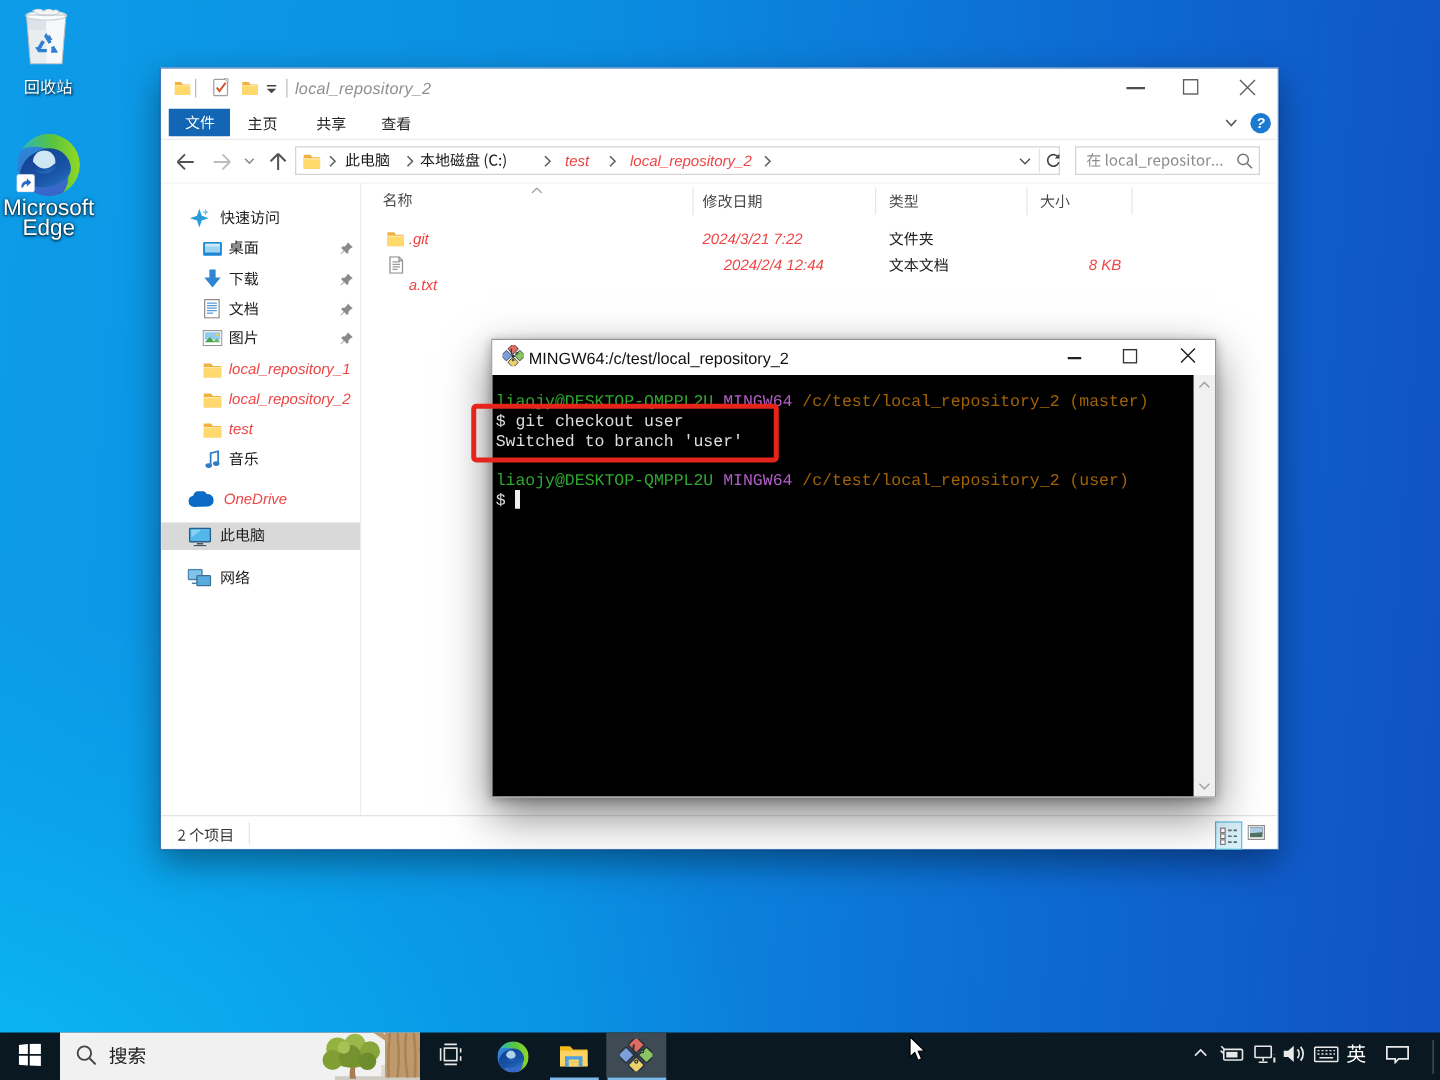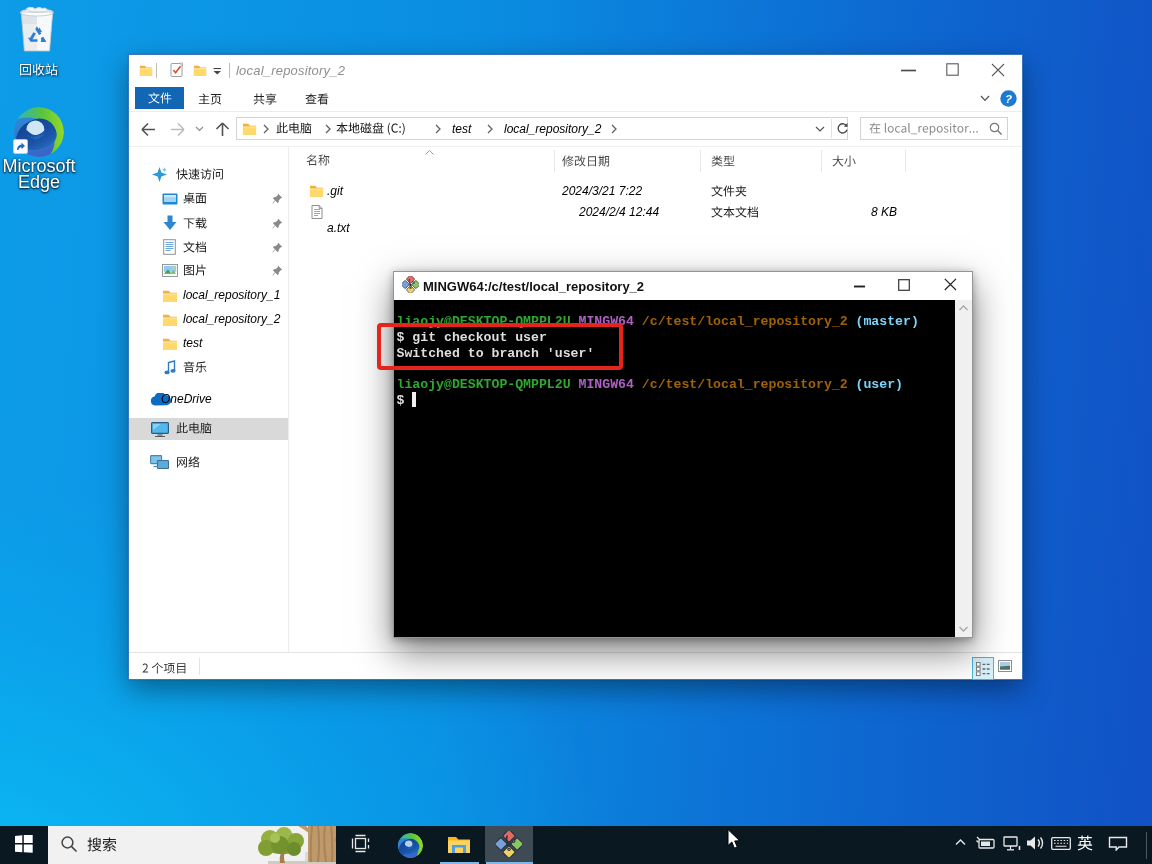--- a/index.html
+++ b/index.html
@@ -16,28 +16,28 @@
 #exp .addr{position:absolute;left:0;top:57px;width:100%;height:35px;background:#fff;border-bottom:1px solid #f0f0f0;}
 .abox{position:absolute;left:107px;top:4.5px;width:612px;height:23px;border:1px solid #d4d4d4;background:#fff;}
 .sbox{position:absolute;left:731px;top:4.5px;width:148px;height:23px;border:1px solid #d4d4d4;background:#fff;}
 
 #exp .main{position:absolute;left:0;top:92px;width:100%;height:506px;background:#fff;}
 .sidebar{position:absolute;left:0;top:0;width:192px;height:100%;}
 .sdiv{position:absolute;left:159px;top:0;width:1px;height:100%;background:#ededed;}
 .hl{background:#d9d9d9;}
 .colsep{position:absolute;width:1px;height:22px;background:#e8e8e8;top:3px;}
 #exp .status{position:absolute;left:0;bottom:0;width:100%;height:27px;background:#fff;border-top:1px solid #e3e3e3;}
-.itext{font-size:12px;color:#000000;}
-
-#term{position:absolute;left:393px;top:271px;width:580px;height:367px;background:#fff;border:1px solid #959595;box-shadow:0 14px 34px rgba(0,0,0,.5), 0 2px 8px rgba(0,0,0,.3);font-weight:bold;}
+.itext{font-size:12px;color:#ef4444;}
+
+#term{position:absolute;left:393px;top:271px;width:580px;height:367px;background:#fff;border:1px solid #959595;box-shadow:0 14px 34px rgba(0,0,0,.5), 0 2px 8px rgba(0,0,0,.3);}
 #term .ttl{position:absolute;left:0;top:0;width:100%;height:28px;background:#fff;}
 #term .ttxt{position:absolute;left:29px;top:7px;font-size:13px;color:#111;}
 #cons{position:absolute;left:0;top:28px;width:561px;height:337px;background:#000;overflow:hidden;}
 #cons pre{position:absolute;left:2.5px;top:14.4px;font-family:"Liberation Mono",monospace;font-size:13.2px;line-height:15.6px;color:#dedede;letter-spacing:0px;white-space:pre;}
-#cons .g{color:#2fa82f}#cons .m{color:#b05fc5}#cons .y{color:#a16207}#cons .c{color:#7dd3fc}
+#cons .g{color:#2fa82f}#cons .m{color:#b05fc5}#cons .y{color:#a16207}#cons .c{color:#a16207}
 .cursorb{display:inline-block;width:3.5px;height:15px;background:#f0f0f0;vertical-align:-3px;}
 #tsb{position:absolute;left:561px;top:28px;width:17px;height:337px;background:#f0f0f0;}
 #redrect{position:absolute;left:377px;top:323px;width:246px;height:47px;border:4px solid #e5251b;border-radius:4px;z-index:30;}
 
 #tb{position:absolute;left:0;top:826px;width:1152px;height:38px;background:#0a1822;z-index:40;}
 #tbsearch{position:absolute;left:48px;top:0;width:288px;height:38px;background:#f1f1f1;overflow:hidden;}
 .tbul{position:absolute;top:35.5px;height:2.5px;background:#7cb9e8;}
 .gittile{position:absolute;left:485px;top:0;width:48px;height:35.5px;background:#3e4a54;}
 
 .dlabel{position:absolute;color:#fff;font-size:18px;text-align:center;text-shadow:0 1px 2px rgba(0,0,0,.9),0 0 3px rgba(0,0,0,.6);}
@@ -283,21 +283,21 @@
               <path d="M4.5 12.2 V2.5 L10.5 1 V10.5" stroke="#2f7cc4" stroke-width="1.4" fill="none"></path>
               <ellipse cx="3" cy="12.4" rx="2.6" ry="1.9" fill="#2f7cc4"></ellipse>
               <ellipse cx="9" cy="10.8" rx="2.6" ry="1.9" fill="#2f7cc4"></ellipse>
             </svg>
             <svg width="24.0" height="13.9" viewBox="0 0 24.0 13.9" style="position:absolute;left:54px;top:213.5px;">
               <path fill="#211f1f" d="M5.2 0.6C5.4 0.9 5.6 1.2 5.7 1.6H1.3V2.4H10.8V1.6H6.7C6.6 1.2 6.4 0.7 6.1 0.4ZM3 2.7C3.3 3.2 3.6 3.9 3.7 4.4H0.7V5.2H11.4V4.4H8.3C8.6 3.9 8.9 3.2 9.2 2.7L8.2 2.4C8 3 7.7 3.8 7.4 4.4H4.2L4.6 4.3C4.5 3.8 4.2 3 3.8 2.5ZM3.2 9H8.9V10.3H3.2ZM3.2 8.3V7H8.9V8.3ZM2.3 6.3V11.5H3.2V11.1H8.9V11.5H9.8V6.3ZM14.8 7.2C14.2 8.3 13.3 9.4 12.5 10.2C12.7 10.3 13 10.6 13.2 10.8C14 9.9 15 8.7 15.7 7.5ZM20.3 7.6C21.2 8.6 22.2 9.9 22.7 10.7L23.5 10.3C23 9.5 21.9 8.2 21.1 7.2ZM13.5 6.3C13.7 6.2 14.2 6.2 15 6.2H17.8V10.3C17.8 10.5 17.7 10.6 17.5 10.6C17.3 10.6 16.6 10.6 15.8 10.6C15.9 10.8 16.1 11.2 16.1 11.5C17.2 11.5 17.8 11.5 18.2 11.3C18.6 11.2 18.7 10.9 18.7 10.3V6.2H23.1L23.1 5.3H18.7V2.9H17.8V5.3H14.4C14.6 4.4 14.8 3.3 14.9 2.2C17.5 2.1 20.6 1.9 22.5 1.4L22 0.6C20.1 1.1 16.8 1.3 14.1 1.4C14 2.8 13.7 4.3 13.6 4.7C13.5 5.2 13.4 5.4 13.2 5.5C13.3 5.7 13.5 6.2 13.5 6.3Z"></path>
             </svg>
             <svg class="abs" style="left:20px;top:245.5px" width="22" height="13" viewBox="0 0 22 13">
               <path d="M6 12.5 a4.5 4.5 0 0 1 -0.5 -8.9 a6 6 0 0 1 11 -1.3 a4.8 4.8 0 0 1 1 9.9 Z" fill="#0a6cc4"></path>
             </svg>
-            <div class="abs itext" style="left:32px;top:245px;">OneDrive</div>
+            <div class="abs itext" style="left:50px;top:245px;">OneDrive</div>
             <svg class="abs" style="left:22px;top:274.5px" width="18" height="15" viewBox="0 0 18 15">
               <rect x="0.6" y="0.6" width="16.8" height="10.8" rx="1" fill="#53b7ec" stroke="#275d87" stroke-width="1.2"></rect>
               <path d="M2 2 L10 2 L2 8Z" fill="#8ed3f5" opacity="0.9"></path>
               <path d="M6.5 13 H11.5" stroke="#4a5560" stroke-width="1.1"></path>
               <path d="M4 14.6 H14" stroke="#4a5560" stroke-width="1.1"></path>
             </svg>
             <svg width="36.0" height="13.9" viewBox="0 0 36.0 13.9" style="position:absolute;left:47px;top:275px;">
               <path fill="#211f1f" d="M0.5 10.4 0.7 11.4C2.2 11.1 4.4 10.7 6.4 10.3L6.4 9.4L4.7 9.7V5.1H6.4V4.2H4.7V0.5H3.7V9.9L2.4 10.1V2.9H1.5V10.2ZM7 0.5V9.5C7 10.8 7.3 11.1 8.4 11.1C8.6 11.1 10 11.1 10.2 11.1C11.3 11.1 11.5 10.5 11.7 8.5C11.4 8.5 11 8.3 10.8 8.1C10.7 9.8 10.7 10.3 10.2 10.3C9.9 10.3 8.7 10.3 8.5 10.3C8 10.3 7.9 10.1 7.9 9.5V5.8C9.1 5.2 10.3 4.5 11.2 3.8L10.5 3.1C9.9 3.7 8.9 4.3 7.9 4.9V0.5ZM17.4 5.7V7.4H14.4V5.7ZM18.4 5.7H21.5V7.4H18.4ZM17.4 4.8H14.4V3.1H17.4ZM18.4 4.8V3.1H21.5V4.8ZM13.5 2.2V9H14.4V8.3H17.4V9.5C17.4 10.9 17.8 11.3 19.2 11.3C19.5 11.3 21.5 11.3 21.8 11.3C23.1 11.3 23.4 10.7 23.5 8.9C23.3 8.8 22.9 8.6 22.6 8.4C22.6 10 22.4 10.4 21.8 10.4C21.3 10.4 19.6 10.4 19.2 10.4C18.5 10.4 18.4 10.3 18.4 9.6V8.3H22.4V2.2H18.4V0.5H17.4V2.2ZM32.8 3.4C32.6 4.3 32.3 5.1 32 5.8C31.5 5.2 31 4.6 30.6 4L30 4.5C30.5 5.1 31.1 5.9 31.6 6.6C31.1 7.5 30.6 8.3 29.9 8.9C30.1 9.1 30.4 9.4 30.5 9.5C31.1 8.9 31.6 8.2 32.1 7.3C32.5 8 32.9 8.6 33.1 9.1L33.7 8.6C33.5 8 33 7.3 32.5 6.6C32.9 5.6 33.3 4.6 33.6 3.6ZM30.9 0.7C31.2 1.2 31.5 1.8 31.7 2.3H28.6V3.2H35.3V2.3H32.3L32.6 2.2C32.4 1.8 32 1 31.7 0.5ZM34.2 4.1V10H29.7V4.1H28.9V10.9H34.2V11.5H35V4.1ZM27.4 1.6V3.7H25.9V1.6ZM25.1 0.9V5.3C25.1 7.1 25 9.4 24.3 11.1C24.5 11.2 24.9 11.4 25 11.6C25.5 10.4 25.7 8.8 25.8 7.3H27.4V10.5C27.4 10.6 27.4 10.6 27.2 10.6C27.1 10.6 26.8 10.6 26.4 10.6C26.5 10.8 26.6 11.2 26.6 11.4C27.2 11.4 27.6 11.4 27.9 11.3C28.1 11.1 28.2 10.9 28.2 10.5V0.9ZM27.4 4.5V6.5H25.8L25.9 5.3V4.5Z"></path>
             </svg>
             <svg class="abs" style="left:21px;top:307.5px" width="19" height="15" viewBox="0 0 19 15">

